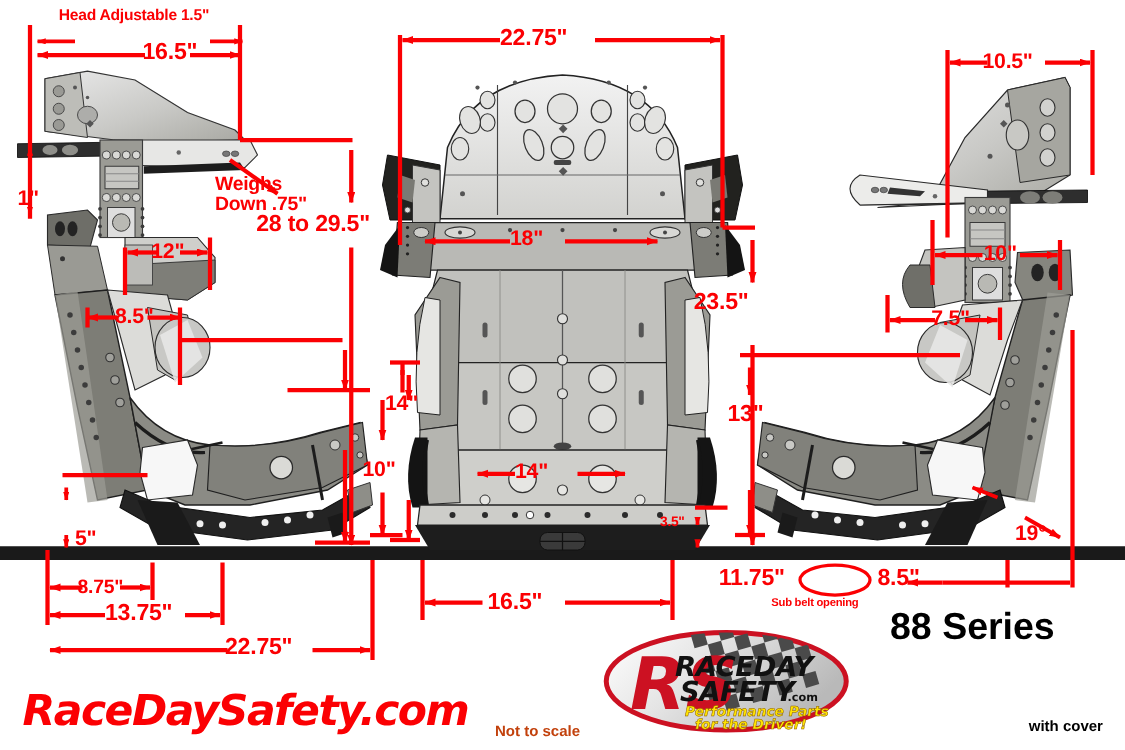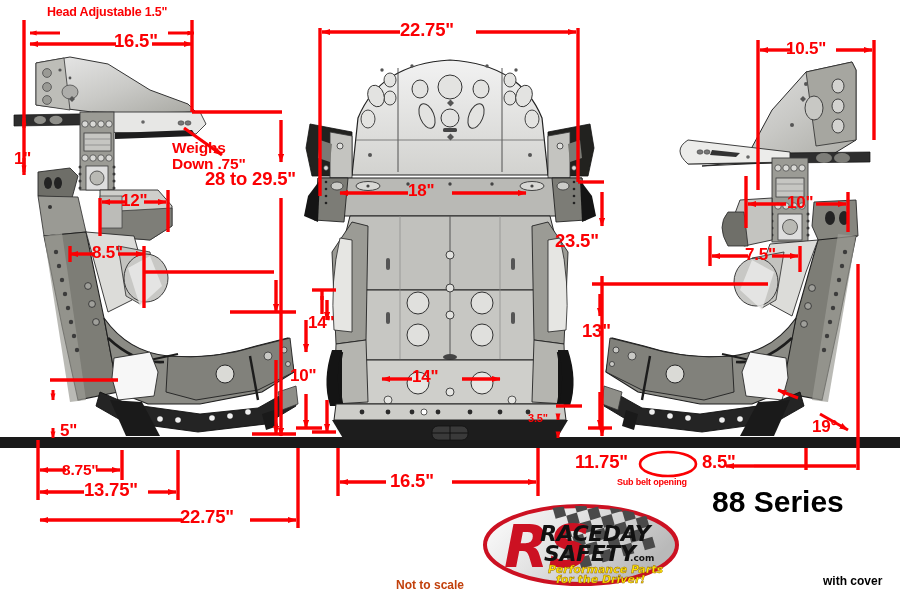--- a/index.html
+++ b/index.html
@@ -599,20 +599,21 @@
   <div class="dim s14" style="left:582px; top:322px;">13"</div>
   <div class="dim s13" style="left:812px; top:418px;">19°</div>
 
   <div class="dim s14" style="left:575px; top:453px;">11.75"</div>
   <div class="dim s14" style="left:702px; top:453px;">8.5"</div>
   <div class="dim tiny" style="left:617px; top:478px;">Sub belt opening</div>
 
   <div class="blk big" style="left:712px; top:487px;">88 Series</div>
   <div class="blk sm" style="left:823px; top:575px;">with cover</div>
 
+  <div id="wordmark">RaceDaySafety.com</div>
   <div id="notscale">Not to scale</div>
 
   <div id="logo">
     <svg width="198" height="85" viewBox="0 0 198 85">
       <defs>
         <clipPath id="ovalclip">
           <ellipse cx="99" cy="42" rx="96" ry="39"></ellipse>
         </clipPath>
         <linearGradient id="silv" x1="0" y1="0" x2="1" y2="0.4">
           <stop offset="0%" stop-color="#ffffff"></stop>

